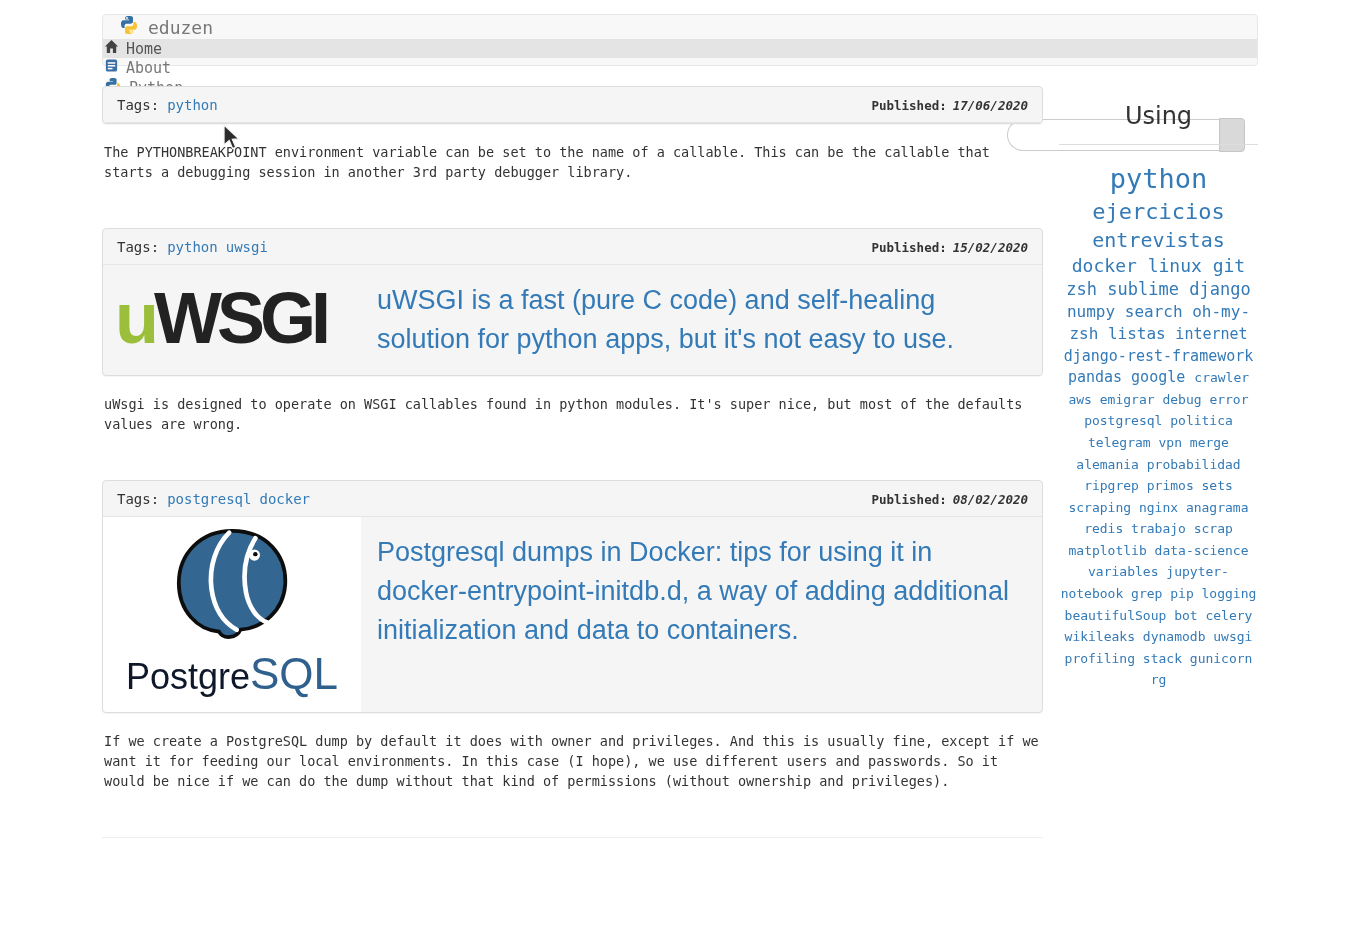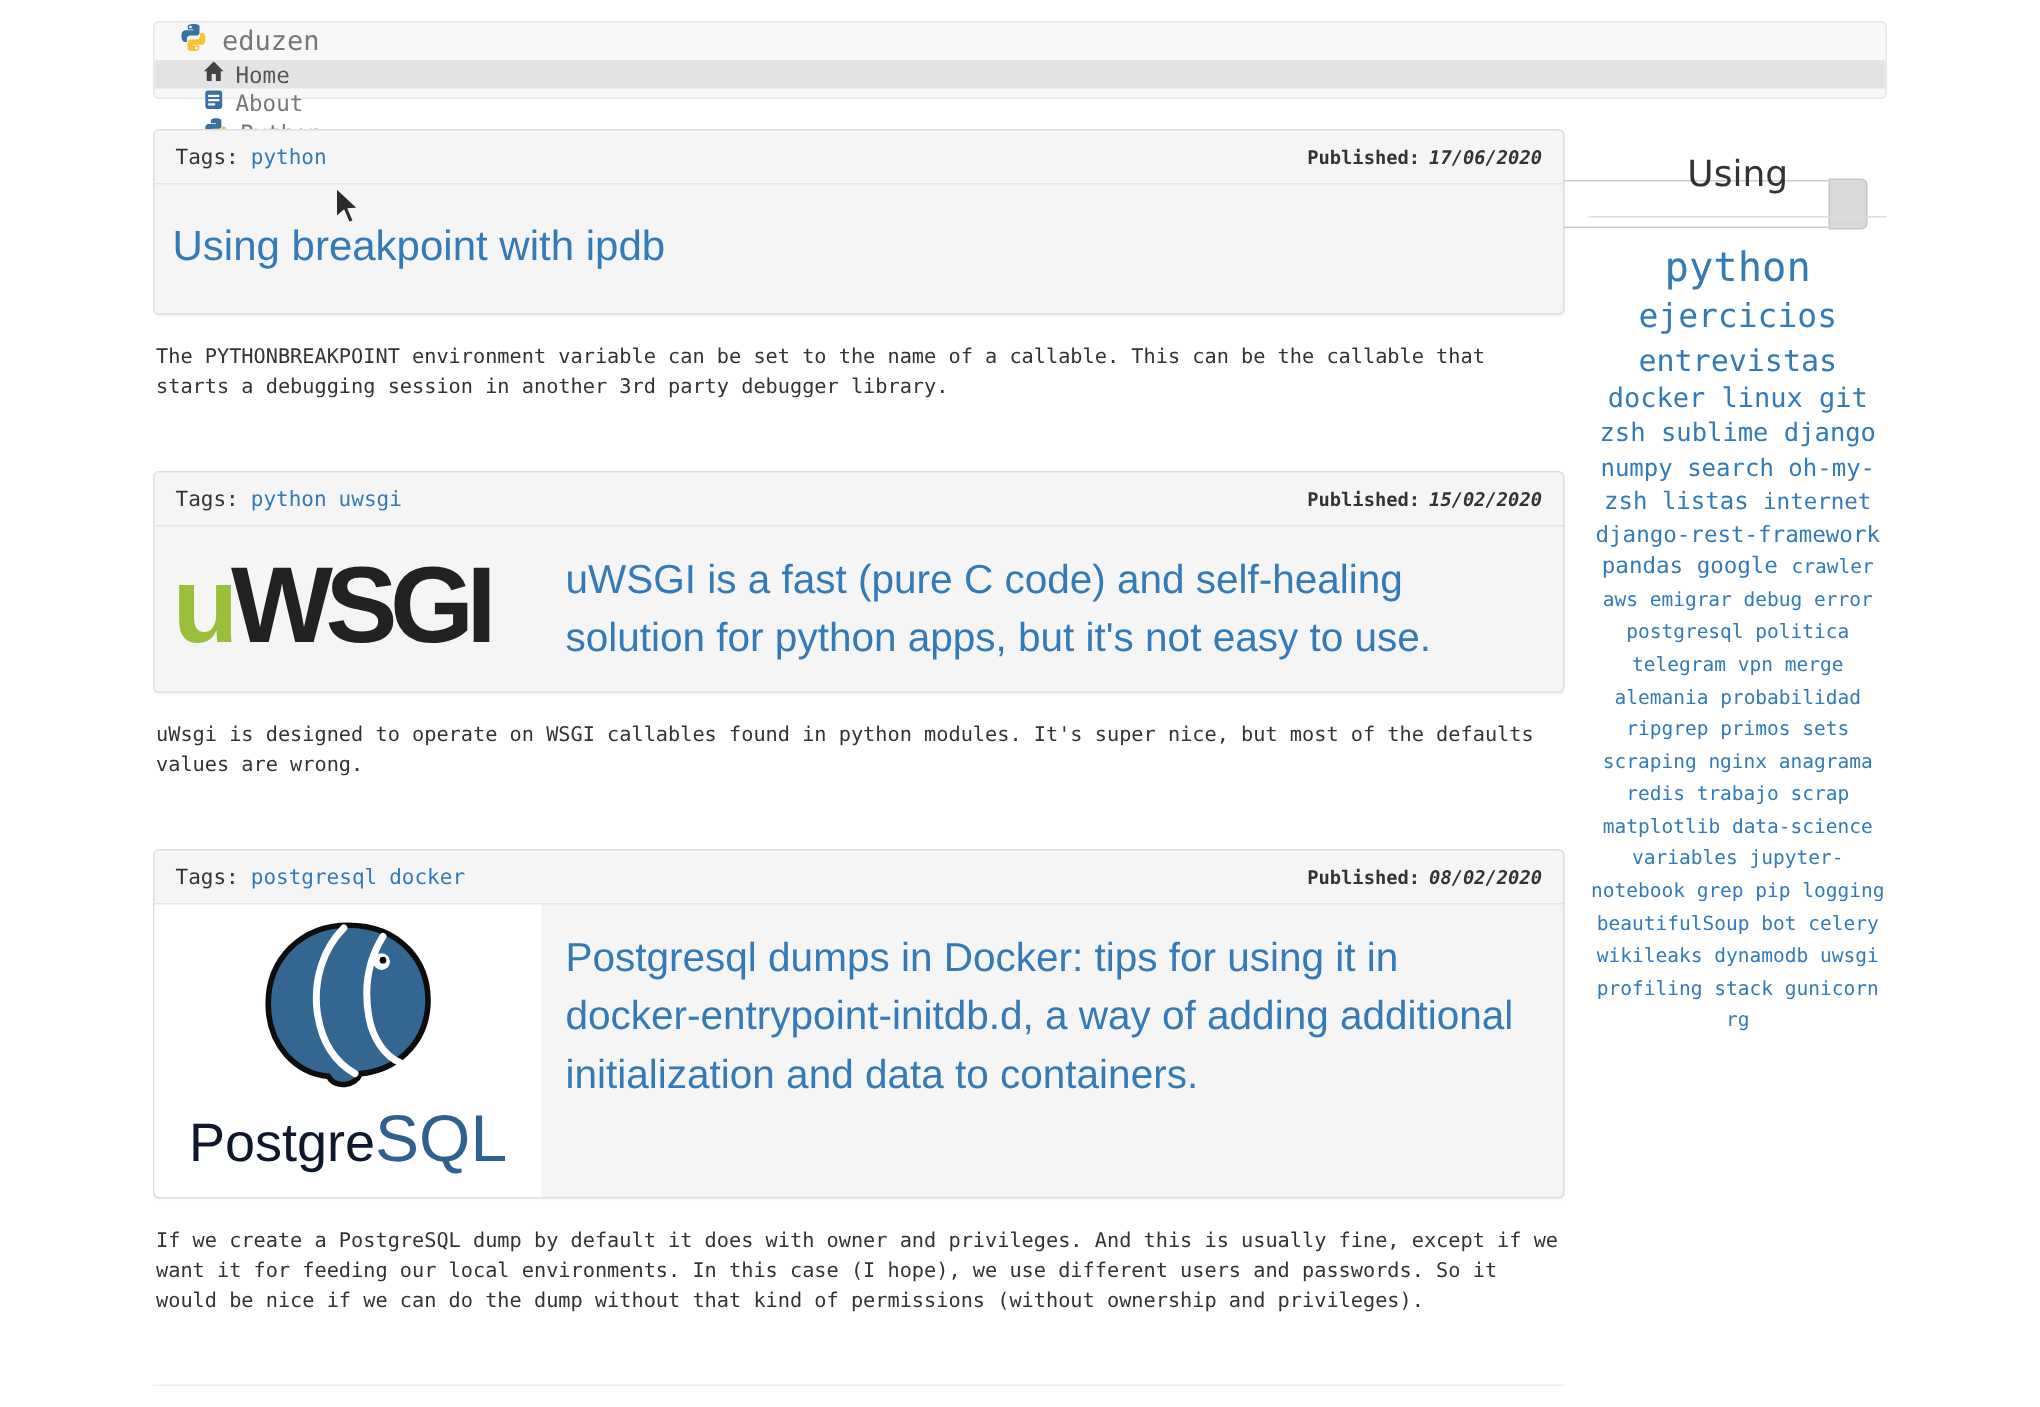--- a/index.html
+++ b/index.html
@@ -26,21 +26,21 @@
     align-items: stretch;
     flex-direction: column;
   }
   .brand {
     display: flex; align-items: center; gap: 9px;
     padding: 0 18px 0 16px;
     color: #777; font-size: 18px;
   }
   .nav-item {
     display: flex; align-items: center; gap: 7px;
-    padding: 0 31px;
+    padding: 0 0;
     color: #777; font-size: 15px;
     border-left: 1px solid transparent;
   }
   .nav-item.active {
     background: #e4e4e4;
     color: #555;
   }
   .search-group {
     margin-left: auto; margin-right: 12px;
     display: flex; align-items: center;
@@ -231,25 +231,20 @@
 
       <section class="post">
         <div class="panel">
           <div class="panel-heading">
             <span class="tags-group">
               <span>Tags:</span><a class="tag-inline" href="#">python</a>
             </span>
             <span class="published">
               <span>Published:</span><span class="pub-date">17/06/2020</span>
             </span>
-          </div>
-          <div class="panel-body-simple">
-            <h1 class="post-title" style="margin:0;">
-              <a href="#">Using breakpoint with ipdb</a>
-            </h1>
           </div>
         </div>
         <p class="excerpt">The PYTHONBREAKPOINT environment variable can be set to the name of a callable. This can be the callable that starts a debugging session in another 3rd party debugger library.</p>
       </section>
 
       <section class="post">
         <div class="panel">
           <div class="panel-heading">
             <span class="tags-group">
               <span>Tags:</span><a class="tag-inline" href="#">python</a><a class="tag-inline" href="#">uwsgi</a>

